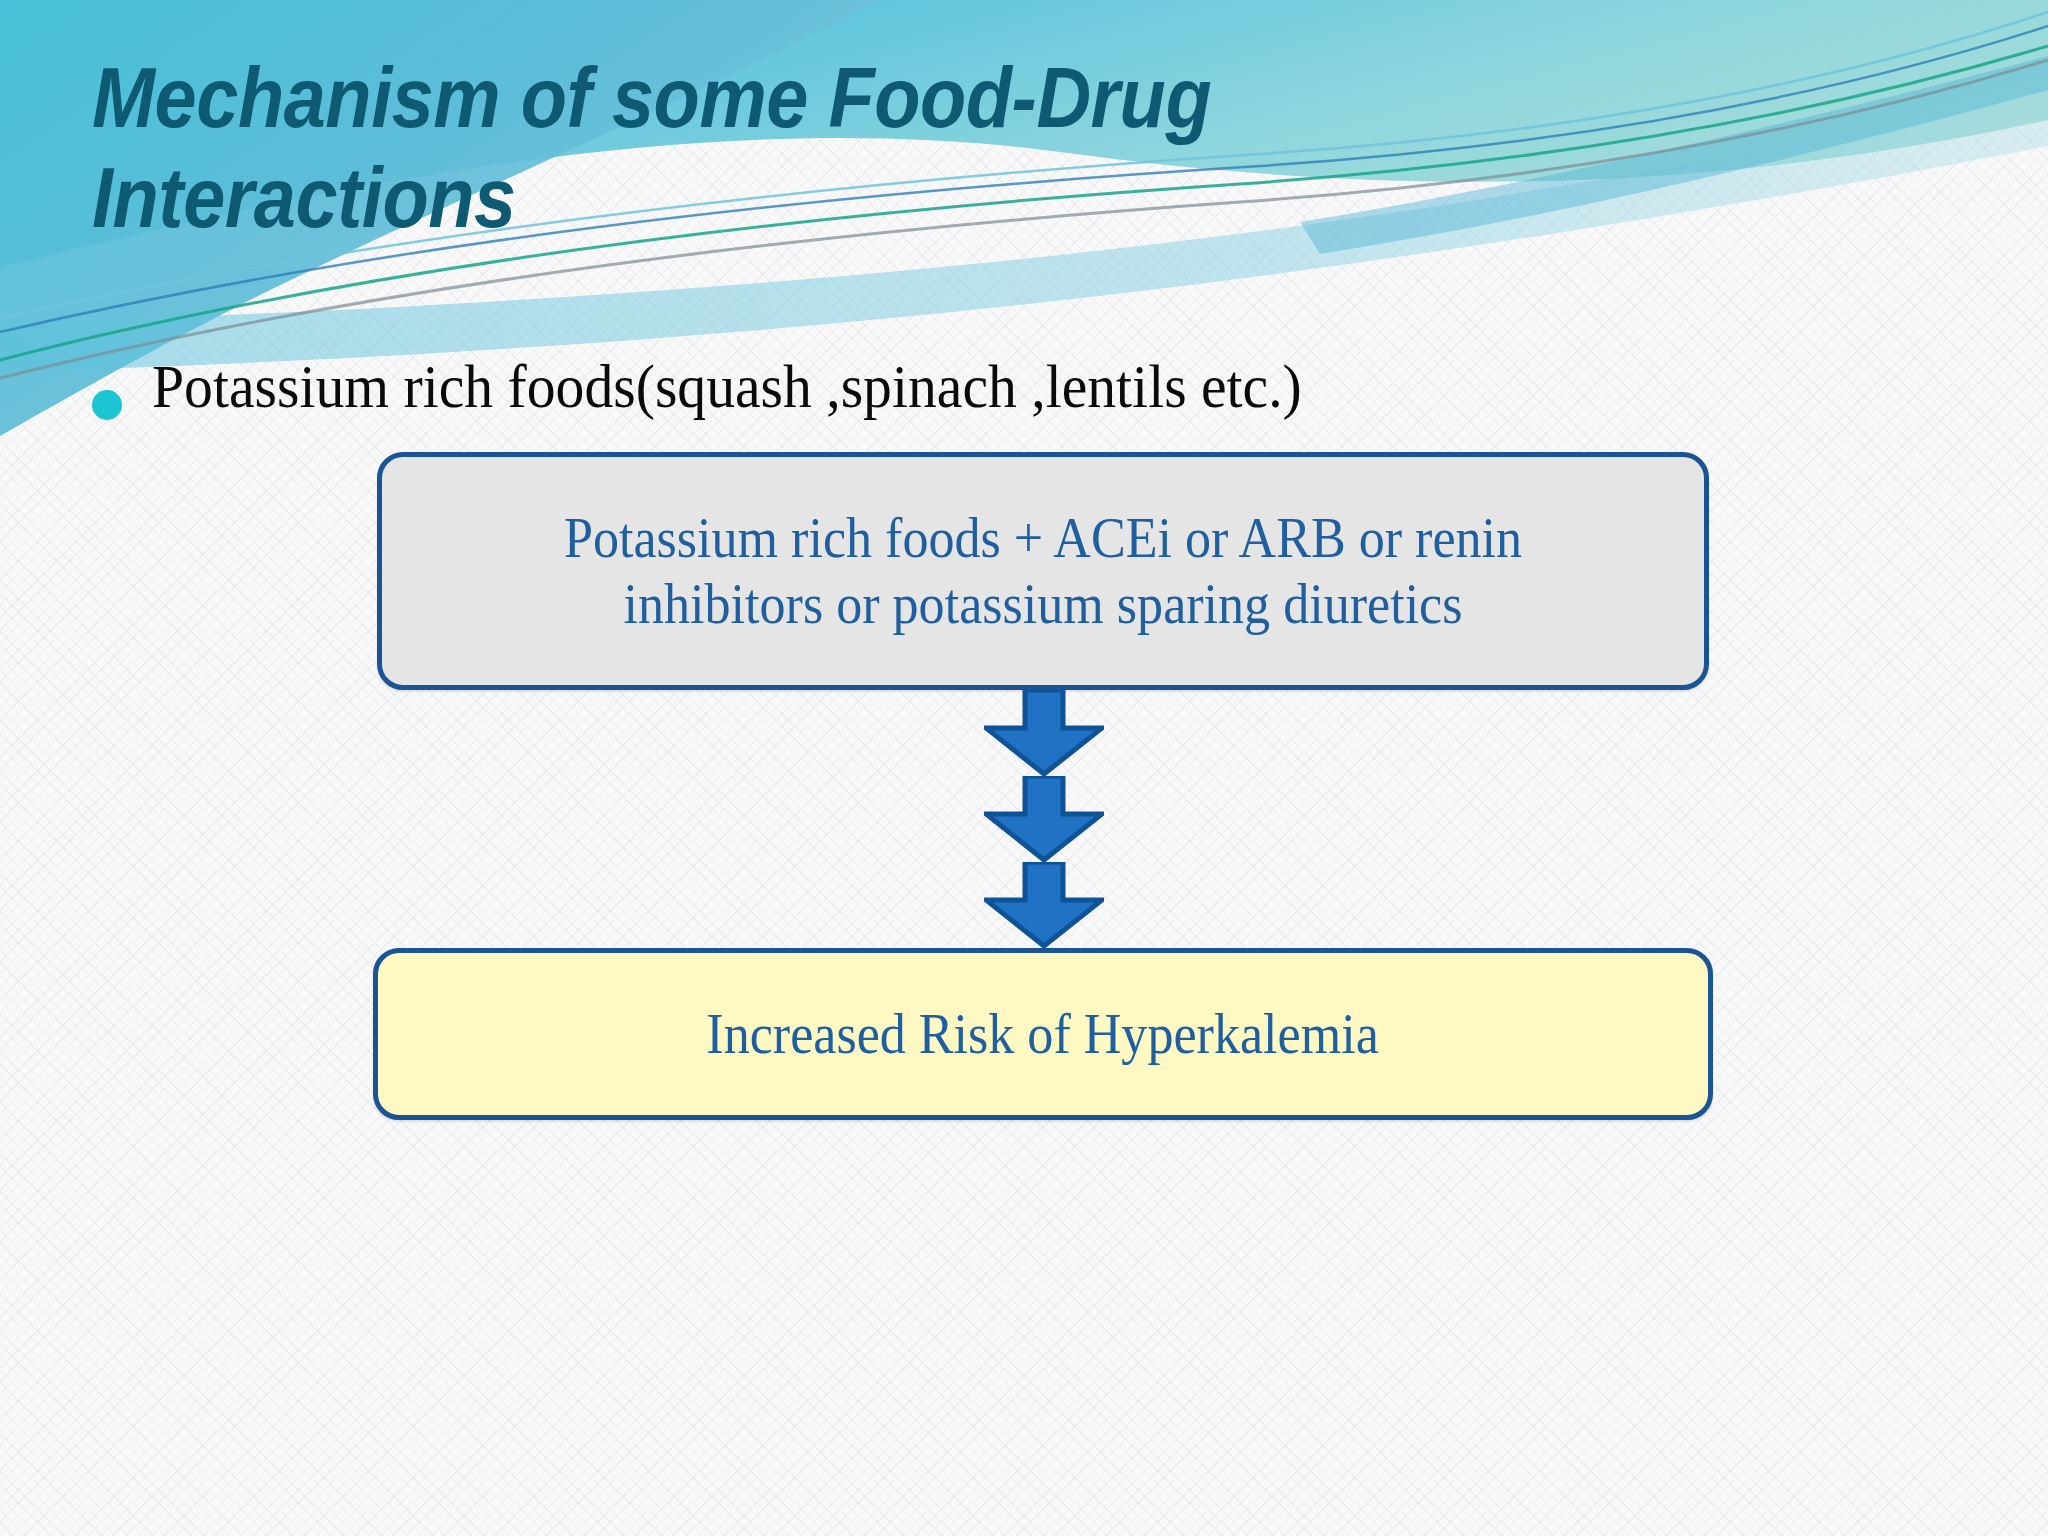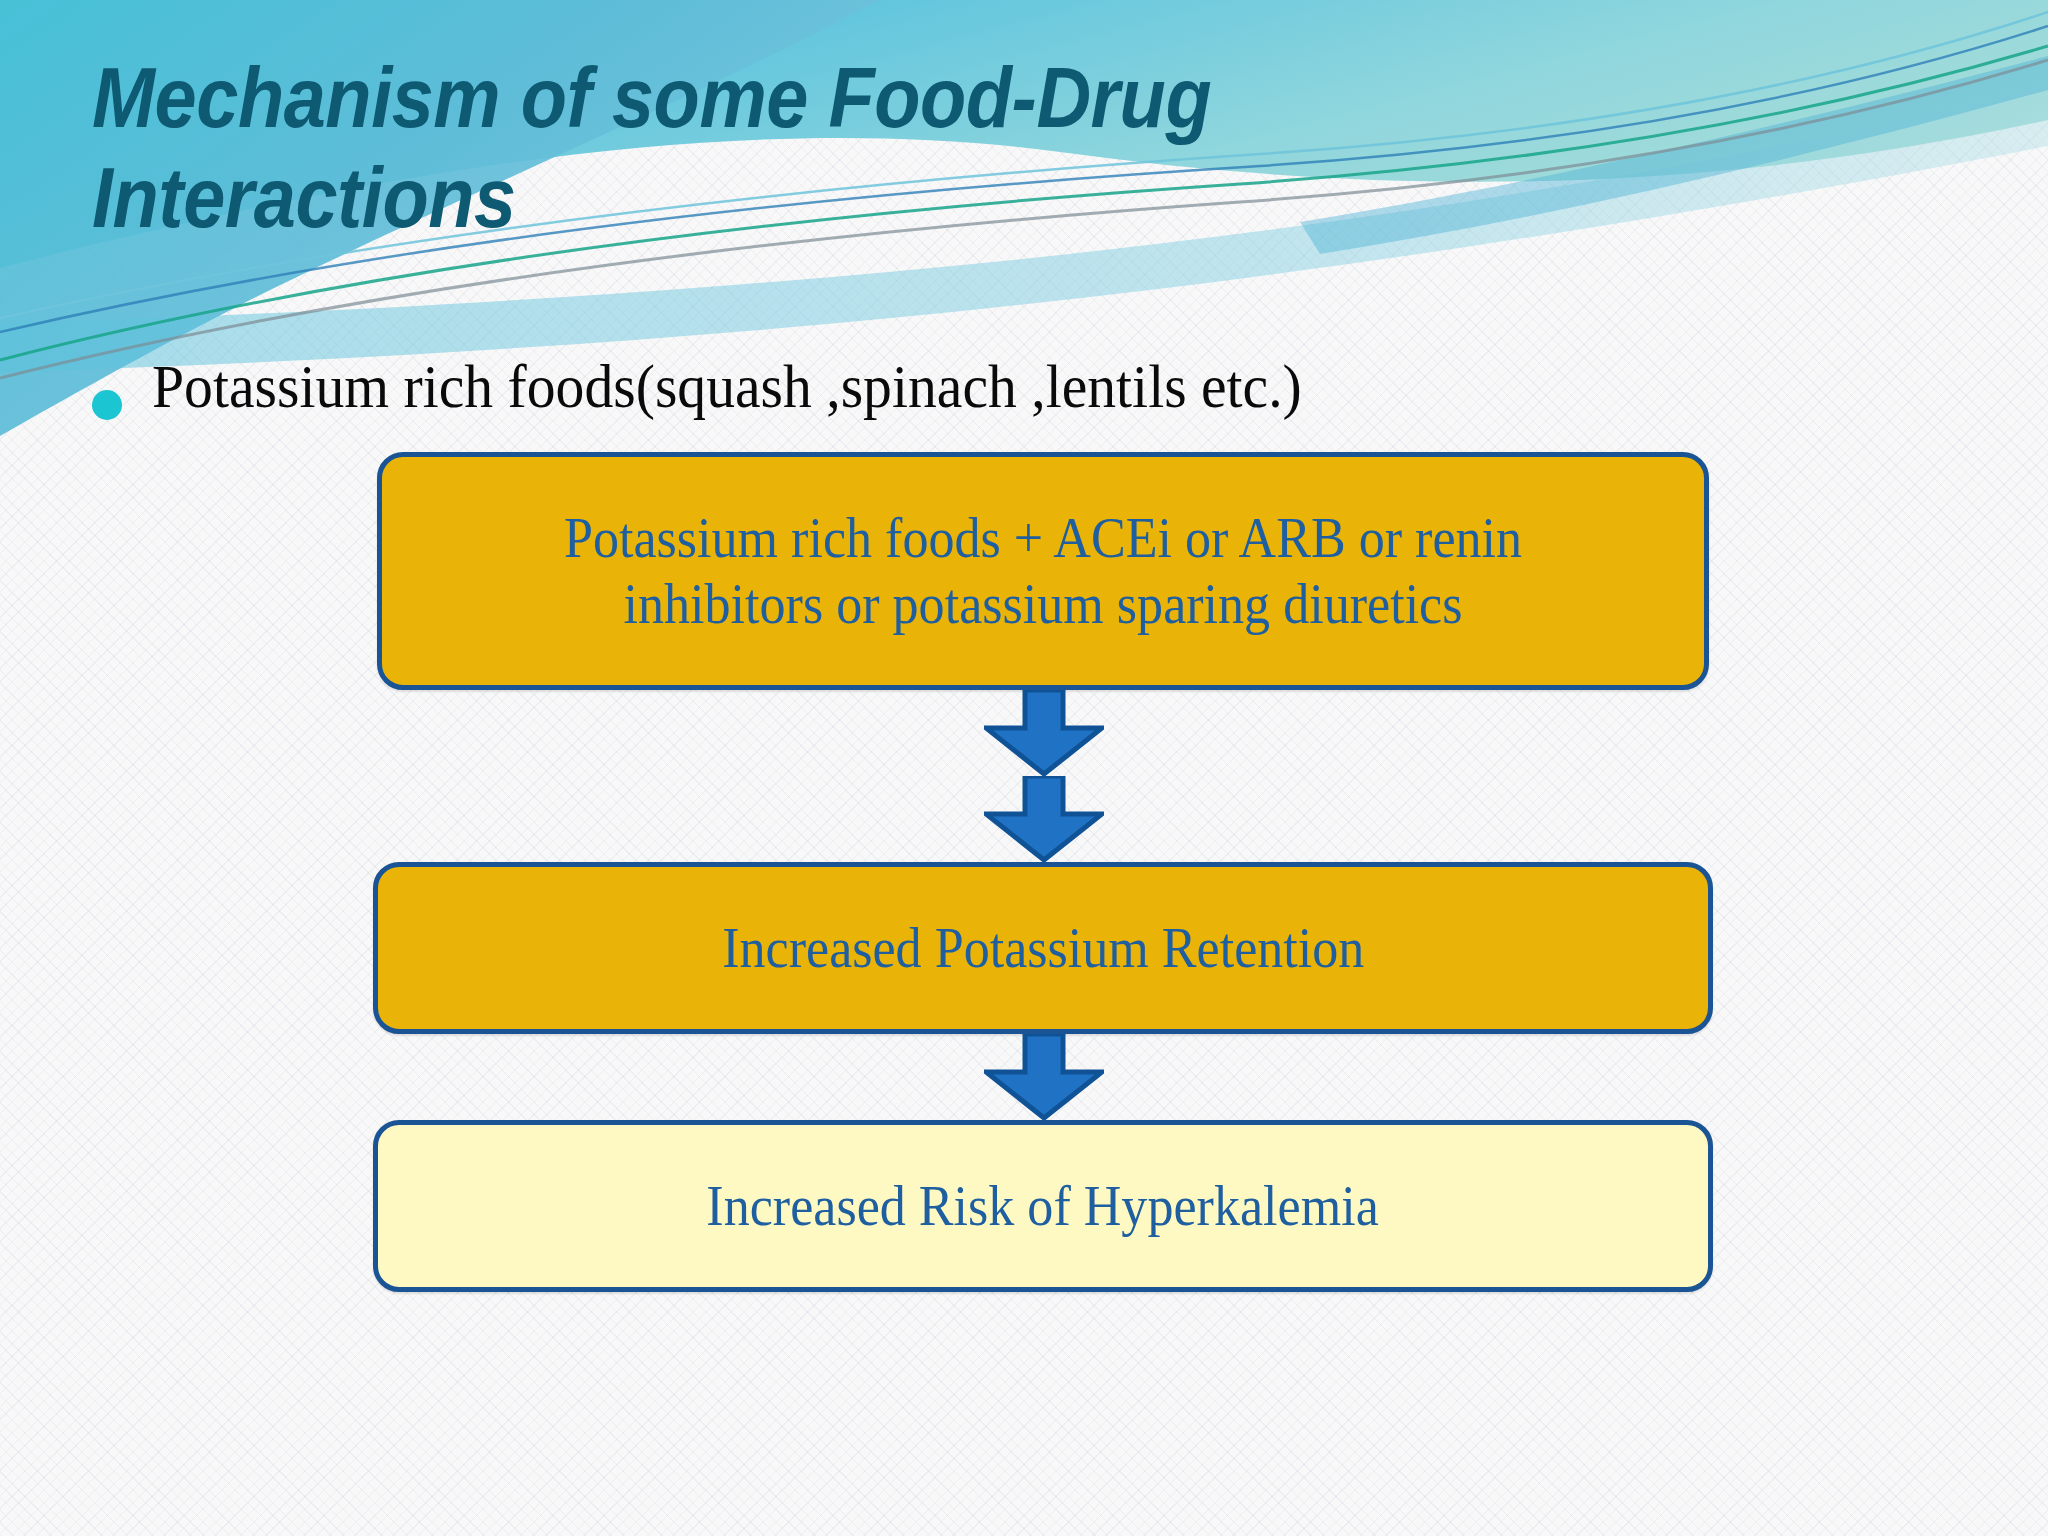--- a/index.html
+++ b/index.html
@@ -98,21 +98,21 @@
     left: 373px;
     top: 452px;
     width: 1340px;
     z-index: 3;
   }
 
   .flow-box {
     box-sizing: border-box;
     border: 5px solid #1a5494;
     border-radius: 26px;
-    background: #eab308;
+    background: #e5e5e5;
     display: flex;
     align-items: center;
     justify-content: center;
     text-align: center;
     padding: 10px 34px;
     box-shadow: 0 2px 2px rgba(0,0,0,0.10);
   }
   .flow-box.is-highlight {
     background: #fef9c3;
   }
@@ -216,25 +216,20 @@
       </svg>
     </div>
 
 
     <div class="flow-arrow">
       <svg width="120" height="86" viewBox="0 0 120 86" xmlns="http://www.w3.org/2000/svg">
         <polygon points="41,0 79,0 79,38 118,38 60,84 2,38 41,38" fill="#1f72c4" stroke="#0f5296" stroke-width="5" stroke-linejoin="miter"></polygon>
       </svg>
     </div>
 
-    <div class="flow-step">
-      <div class="flow-box size-short">
-        <span class="flow-box-label">Increased Potassium Retention</span>
-      </div>
-    </div>
 
     <div class="flow-arrow">
       <svg width="120" height="86" viewBox="0 0 120 86" xmlns="http://www.w3.org/2000/svg">
         <polygon points="41,0 79,0 79,38 118,38 60,84 2,38 41,38" fill="#1f72c4" stroke="#0f5296" stroke-width="5" stroke-linejoin="miter"></polygon>
       </svg>
     </div>
 
     <div class="flow-step">
       <div class="flow-box size-short is-highlight">
         <span class="flow-box-label">Increased Risk of Hyperkalemia</span>

